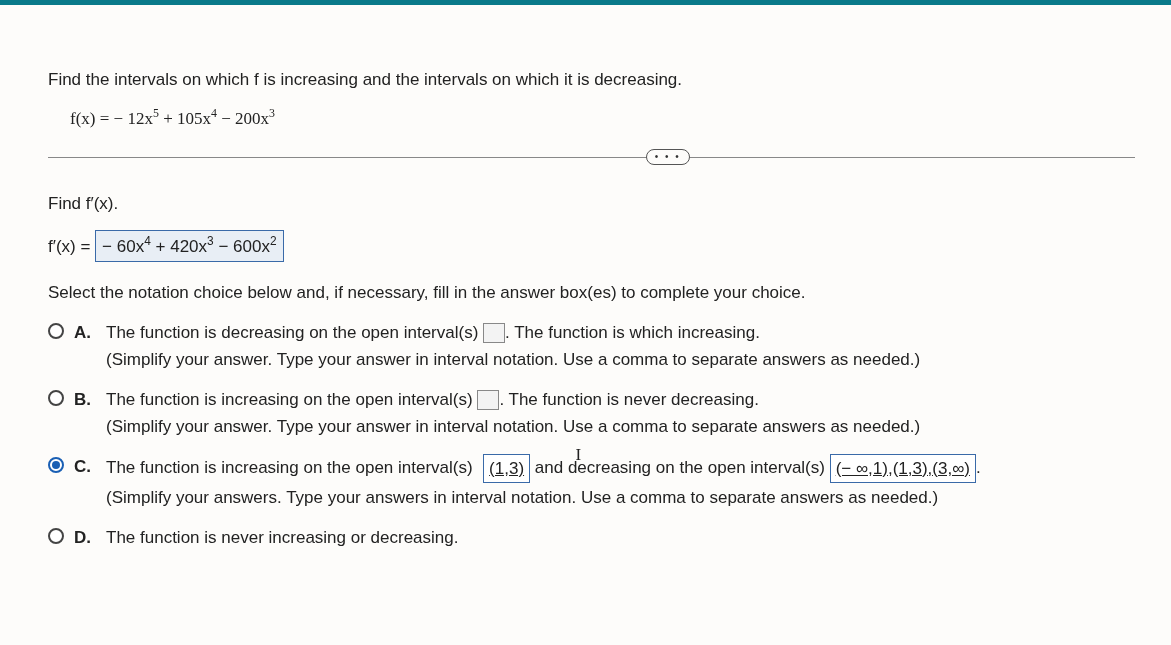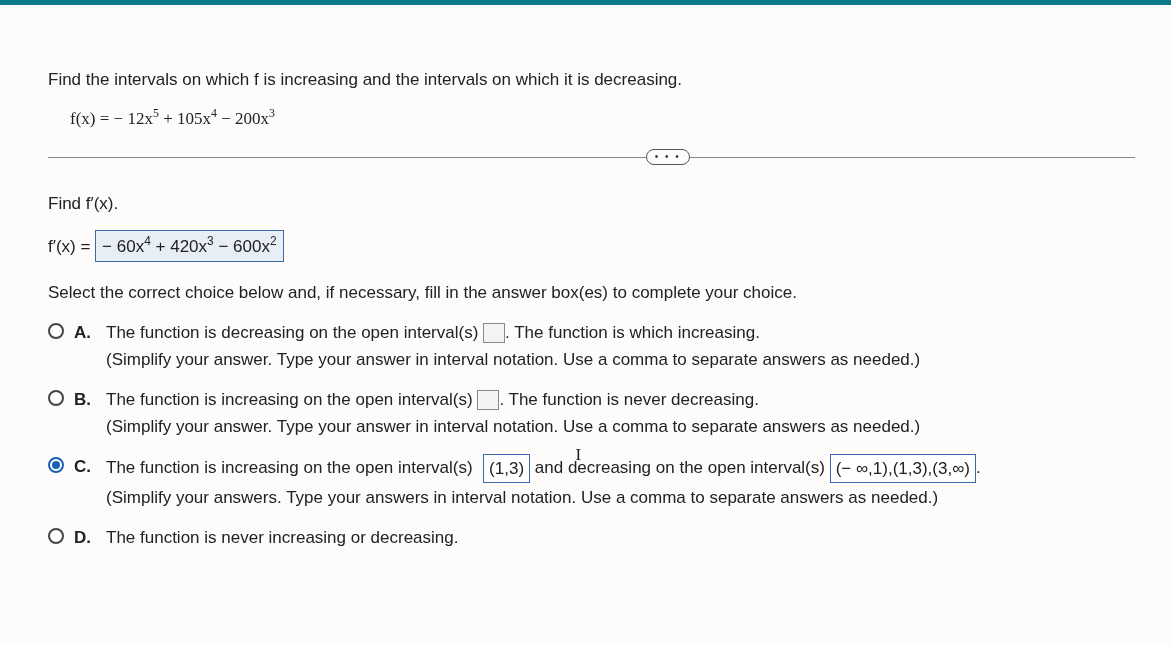--- a/index.html
+++ b/index.html
@@ -91,20 +91,21 @@
     border: 1px solid #888;
     background: #f3f3f3;
     vertical-align: middle;
   }
   .boxed-input {
     display: inline-block;
     border: 1px solid #3a6aa8;
     background: #fff;
     padding: 1px 5px;
     vertical-align: middle;
+    text-decoration: underline;
   }
   .hint { display:block; margin-top:2px; }
   sup { font-size: 0.7em; }
   .cursor {
     display:inline-block;
     width:1px;
     vertical-align:middle;
   }
   .cursor::before{
     content:"I";
@@ -130,21 +131,21 @@
     <hr class="divider-line">
     <div class="pill">• • •</div>
   </div>
 
   <div>Find f′(x).</div>
 
   <div style="margin:14px 0 18px 0;">
     <span>f′(x) = </span><span class="filled-answer"><span>− 60x</span><sup>4</sup><span> + 420x</span><sup>3</sup><span> − 600x</span><sup>2</sup></span>
   </div>
 
-  <div>Select the correct choice below and, if necessary, fill in the answer box(es) to complete your choice.</div>
+  <div>Select the notation choice below and, if necessary, fill in the answer box(es) to complete your choice.</div>
 
   <div class="choices">
 
     <div class="choice">
       <div class="radio"></div>
       <div class="choice-letter">A.</div>
       <div class="choice-body">
         <span>The function is decreasing on the open interval(s) </span><span class="small-input"></span><span>. The function is which increasing.</span>
         <span class="hint">(Simplify your answer. Type your answer in interval notation. Use a comma to separate answers as needed.)</span>
       </div>

